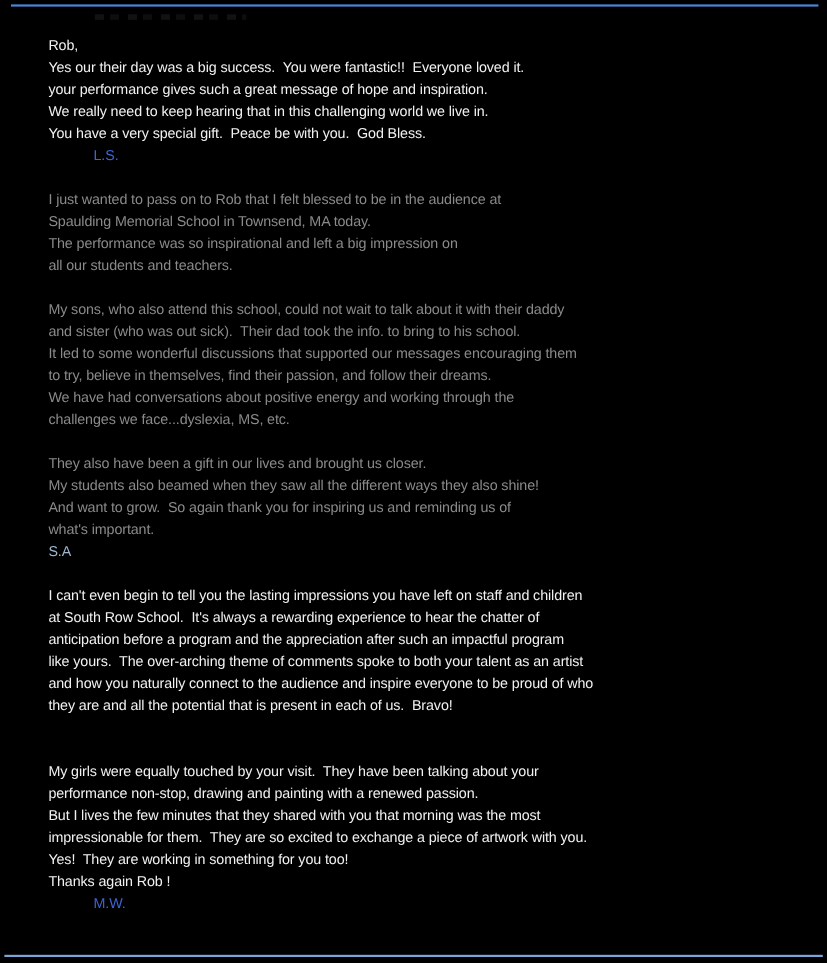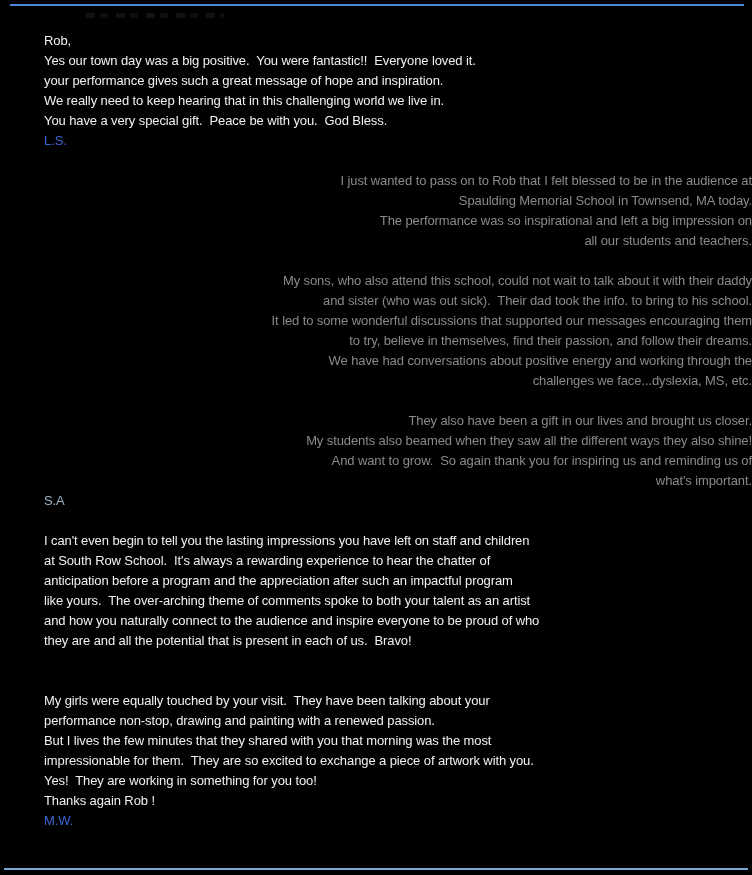--- a/index.html
+++ b/index.html
@@ -38,35 +38,35 @@
     right: 0;
   }
   .line {
     font-size: 13px;
     line-height: 20px;
     height: 20px;
     white-space: pre;
     letter-spacing: -0.1px;
   }
   .w  { color: var(--body_white, #f1f1f1); }
-  .g  { color: var(--body_gray, #8a8a8a); text-align: right; }
-  .b  { color: var(--sig_blue, #3d64d3); }
+  .g  { color: var(--body_gray, #8a8a8a); }
+  .b  { color: var(--sig_blue, #3d64d3); margin-left: 41px; }
   .lb { color: var(--sig_lightblue, #9bb6cd); }
 </style>
 </head>
 <body>
 
 <div class="page">
 
   <div class="rule rule-top"></div>
   <div class="artifact"></div>
 
   <div class="content">
     <div class="line w">Rob,</div>
-    <div class="line w">Yes our town day was a big positive.  You were fantastic!!  Everyone loved it.</div>
+    <div class="line w">Yes our their day was a big success.  You were fantastic!!  Everyone loved it.</div>
     <div class="line w">your performance gives such a great message of hope and inspiration.</div>
     <div class="line w">We really need to keep hearing that in this challenging world we live in.</div>
     <div class="line w">You have a very special gift.  Peace be with you.  God Bless.</div>
     <div class="line b">L.S.</div>
     <div class="line"></div>
     <div class="line g">I just wanted to pass on to Rob that I felt blessed to be in the audience at</div>
     <div class="line g">Spaulding Memorial School in Townsend, MA today.</div>
     <div class="line g">The performance was so inspirational and left a big impression on</div>
     <div class="line g">all our students and teachers.</div>
     <div class="line"></div>

